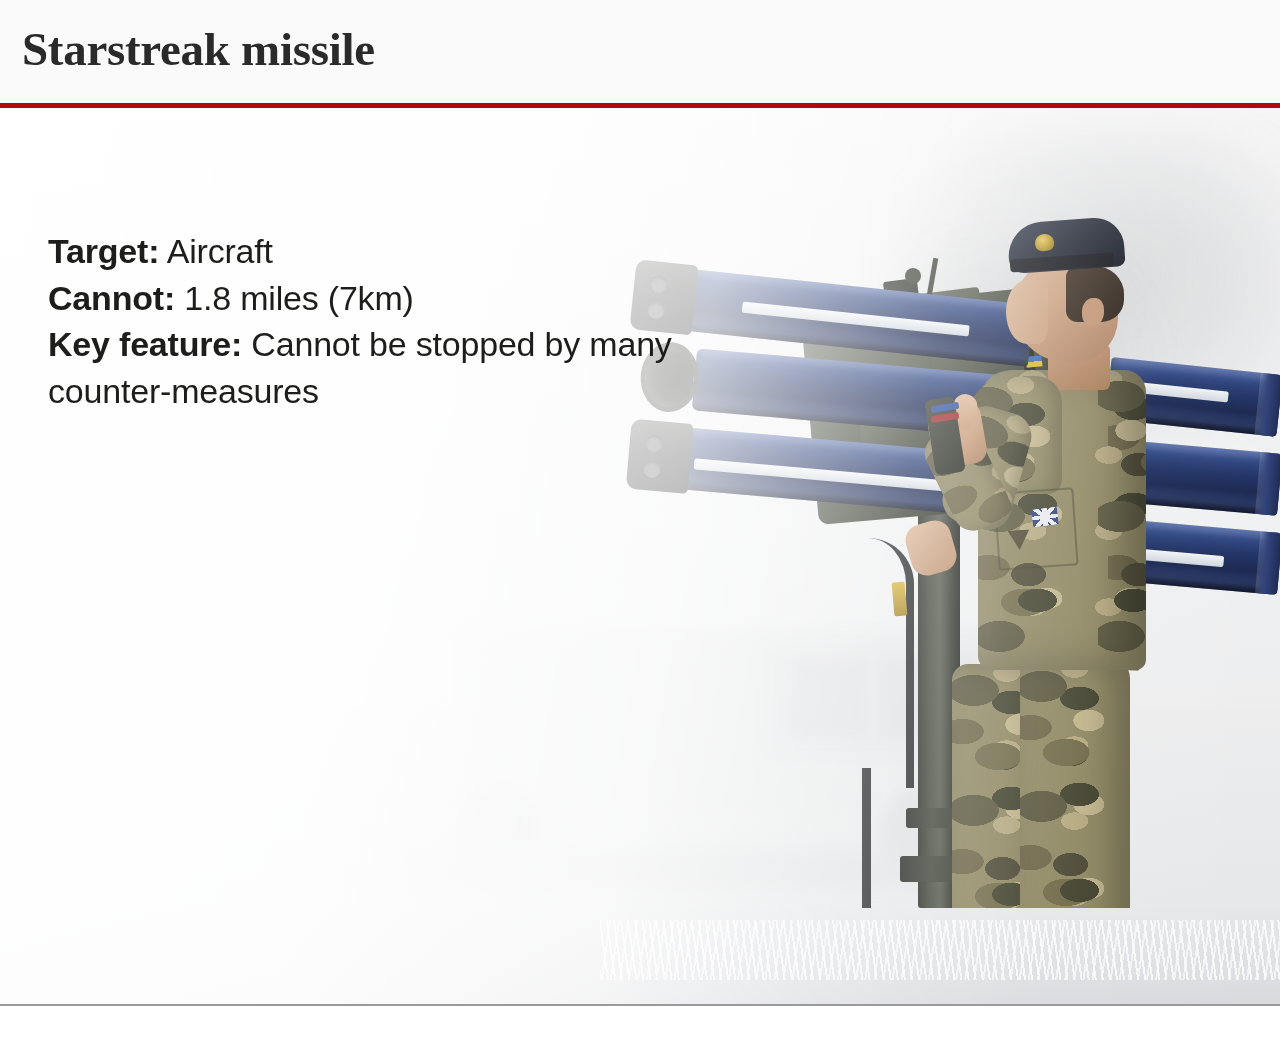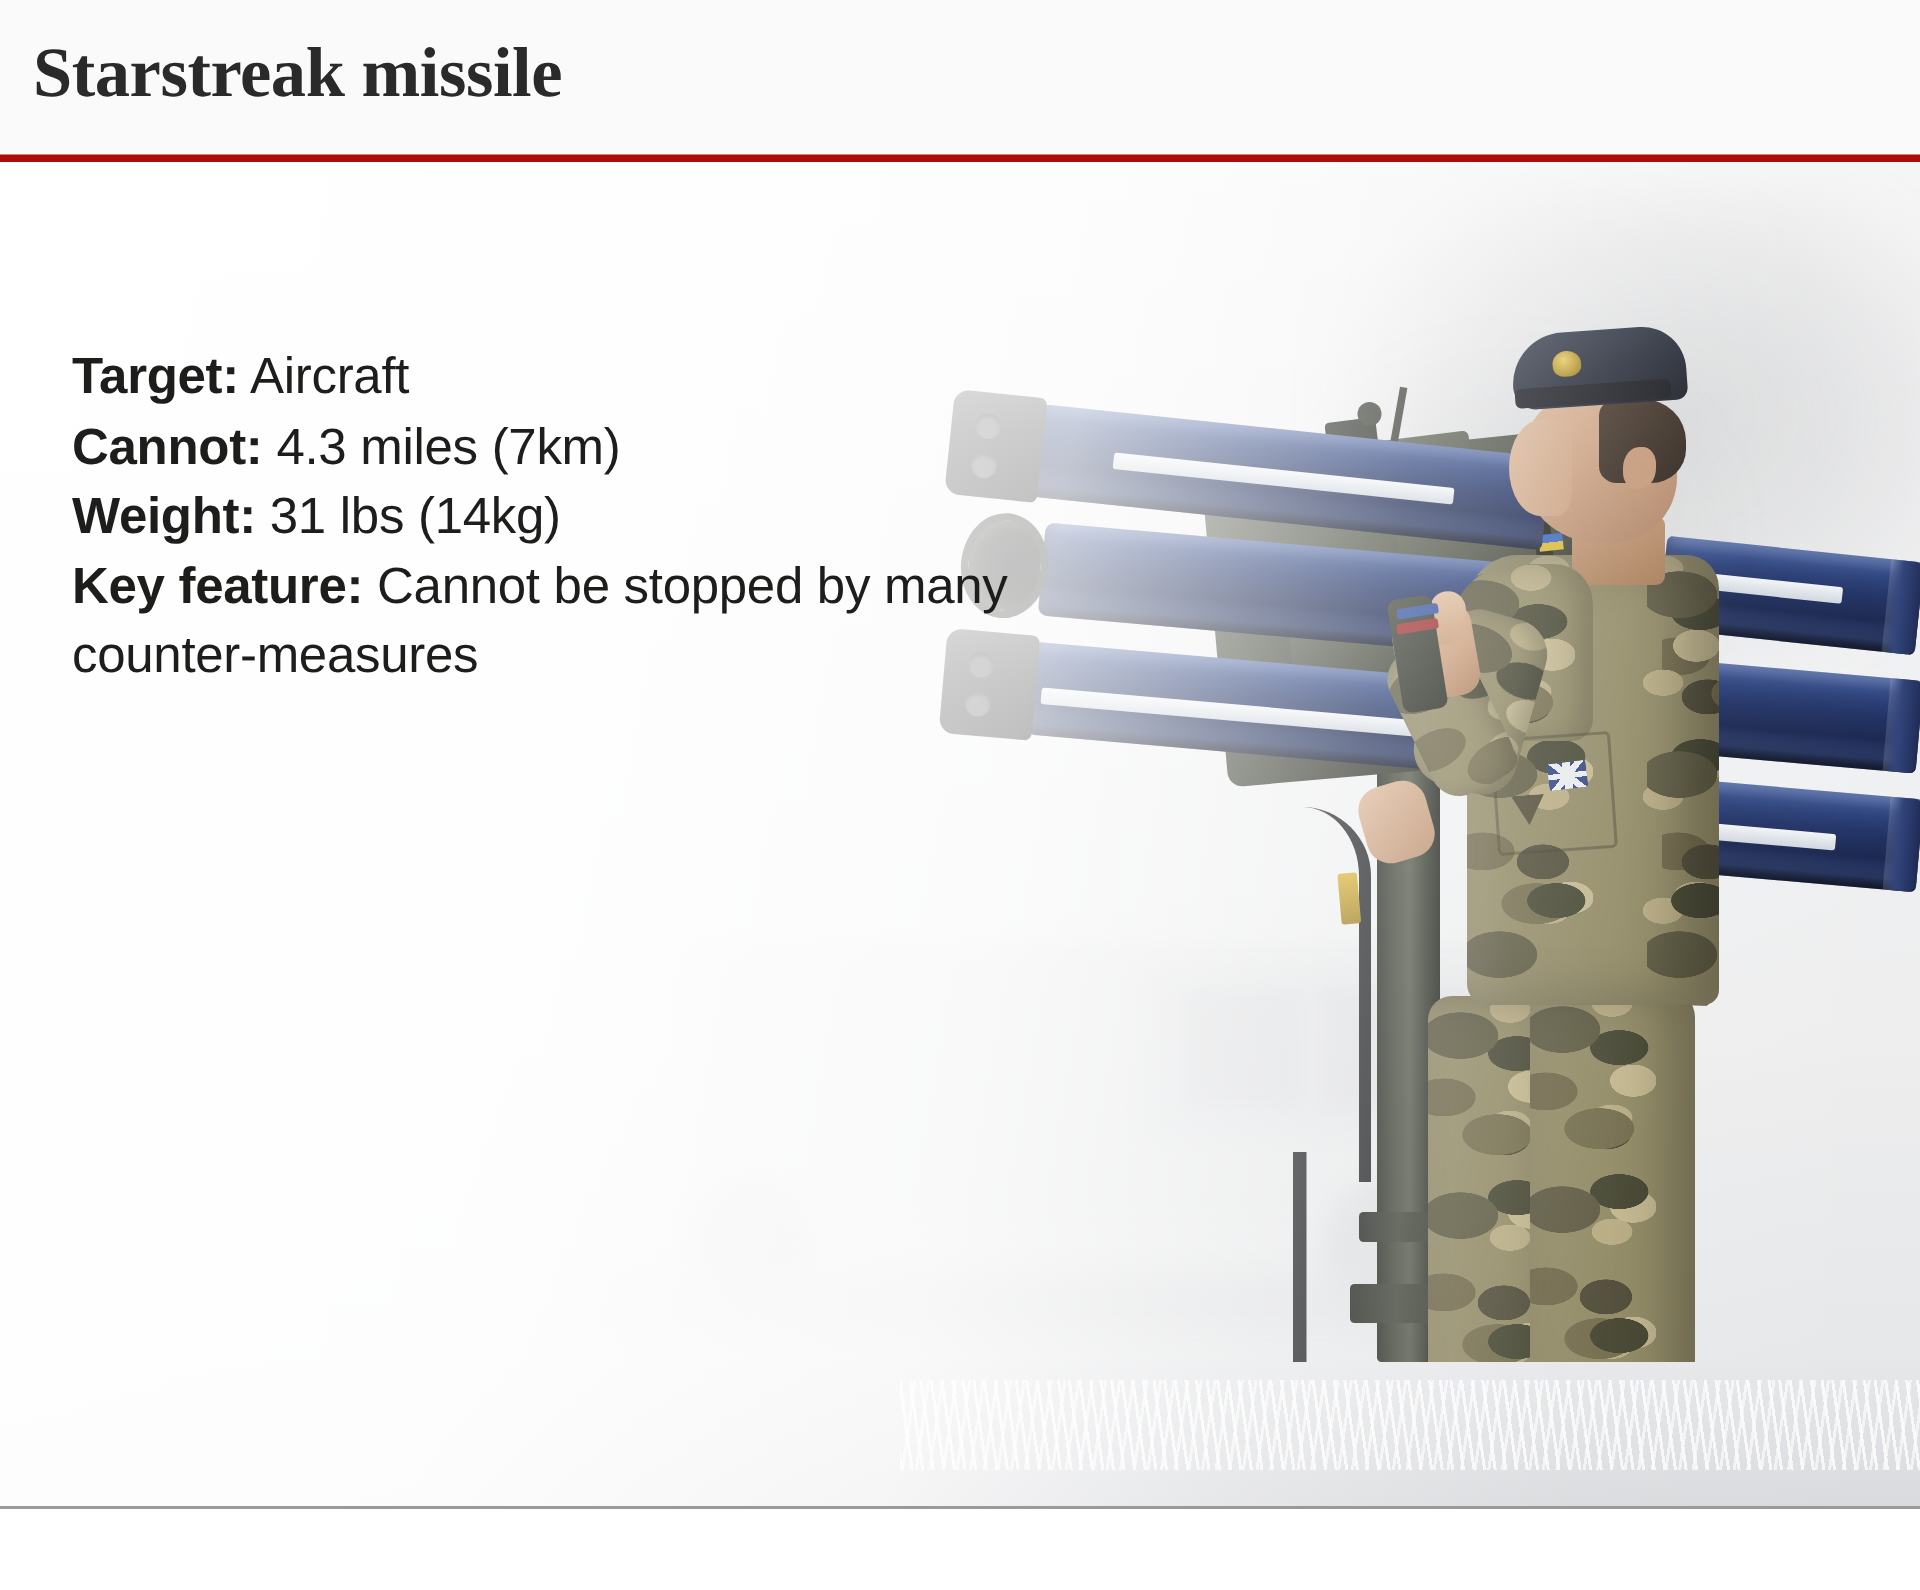--- a/index.html
+++ b/index.html
@@ -722,22 +722,21 @@
       <div class="band band-red"></div>
     </div>
 
     <div class="grass"></div>
     <div class="grass-tufts"></div>
 
     <div class="bg-veil"></div>
 
     <div id="facts">
         <div class="line"><span class="lbl">Target:</span><span class="val"> Aircraft</span></div>
-        <div class="line"><span class="lbl">Cannot:</span><span class="val"> 4.3 miles (7km)</span></div>
-        <div class="line"><span class="lbl">Weight:</span><span class="val"> 31 lbs (14kg)</span></div>
+        <div class="line"><span class="lbl">Cannot:</span><span class="val"> 1.8 miles (7km)</span></div>
         <div class="line"><span class="lbl">Key feature:</span><span class="val"> Cannot be stopped by many counter-measures</span></div>
       </div>
   </div>
 
   <div id="rule-gray"></div>
   <div id="footer">
     
     
   </div>
 

